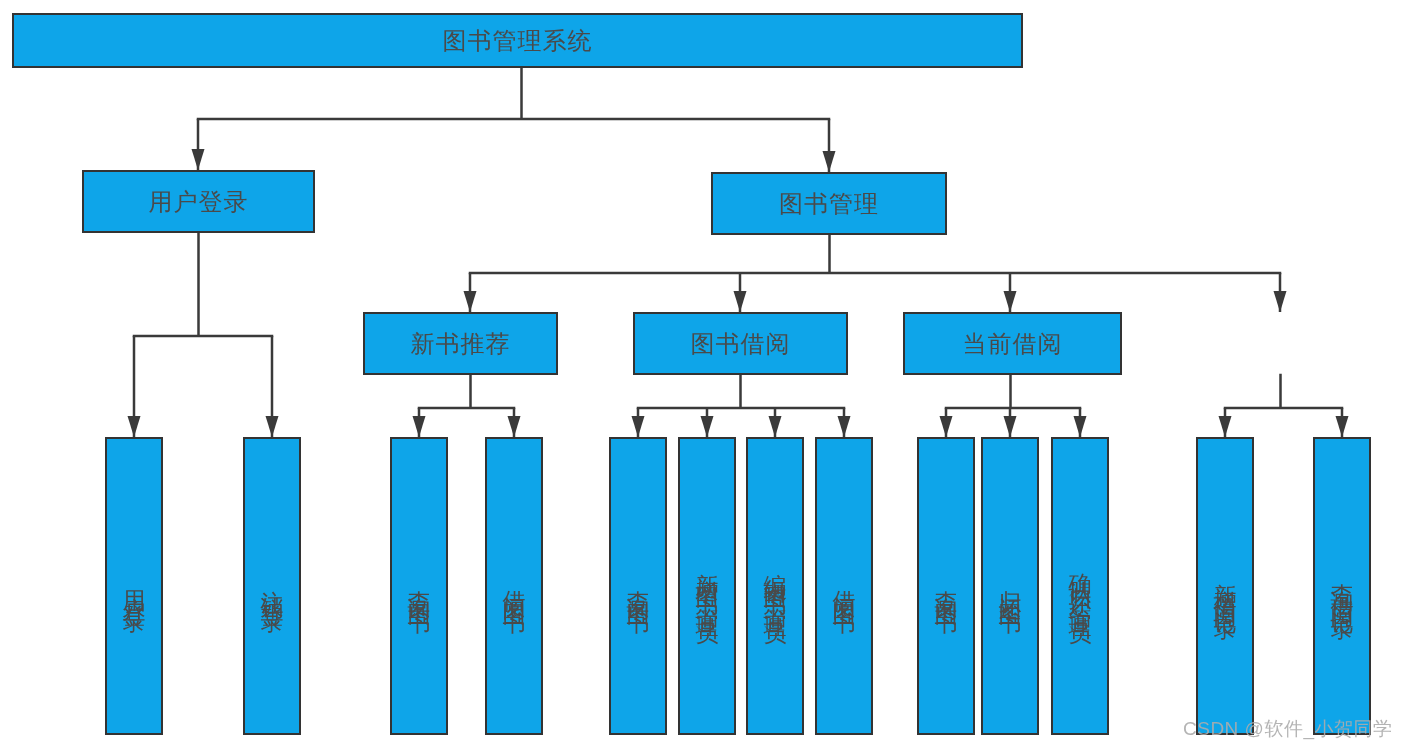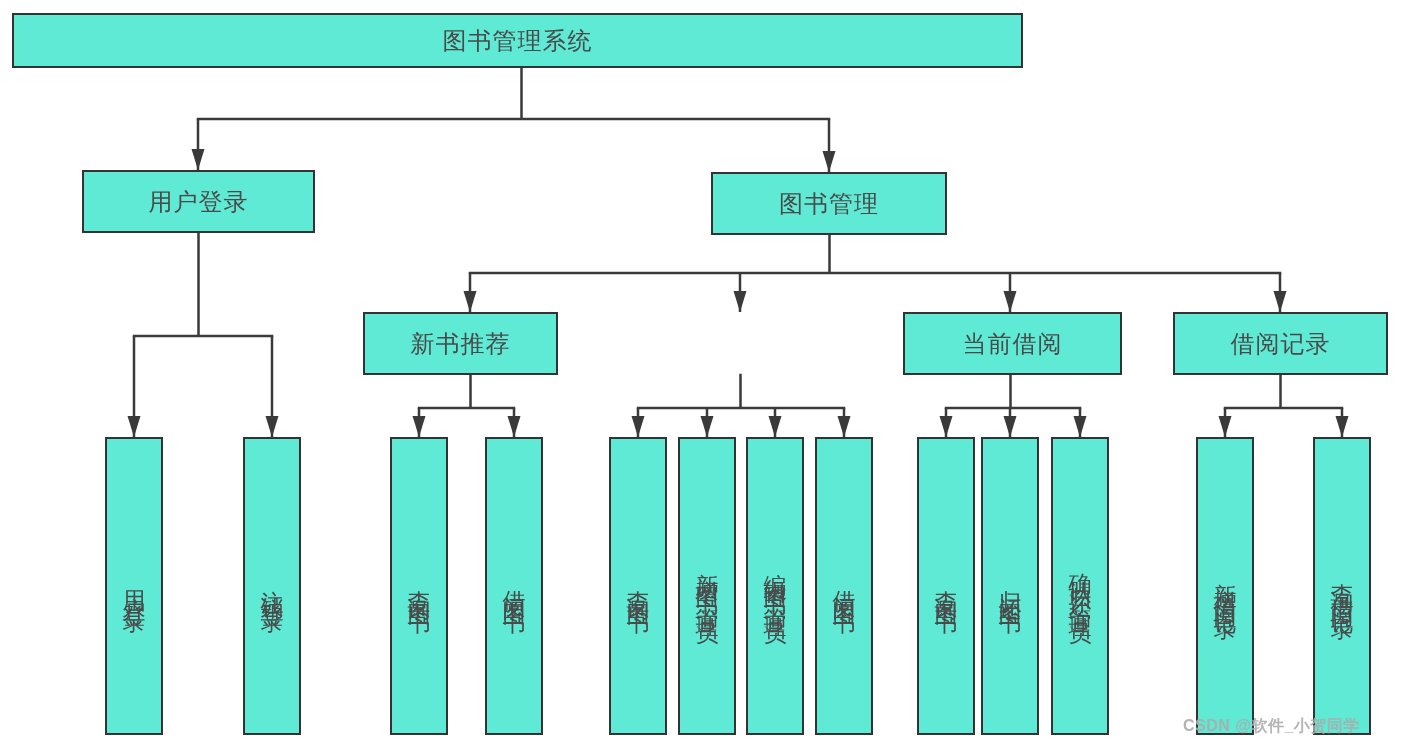--- a/index.html
+++ b/index.html
@@ -18,21 +18,21 @@
   .connector-layer {
     position: absolute;
     left: 0; top: 0;
     width: 1405px;
     height: 747px;
     z-index: 1;
   }
   .box {
     position: absolute;
     box-sizing: border-box;
-    background: #5eead4;
+    background: #0ea5e9;
     border: 2.5px solid #333333;
     color: #4a4a4a;
     display: flex;
     align-items: center;
     justify-content: center;
     z-index: 2;
   }
   .h-box { font-size: 24px; letter-spacing: 1px; }
   .v-box {
     writing-mode: vertical-rl;
@@ -66,25 +66,24 @@
   #leaf-return-book     { left: 981px; }
   #leaf-confirm-return  { left: 1051px; }
   #leaf-add-record      { left: 1196px; }
   #leaf-query-record    { left: 1313px; }
 
   .watermark {
     position: absolute;
     left: 1183px;
     top: 716px;
     z-index: 10;
-    font-size: 16px;
+    font-size: 19px;
     color: rgba(172, 172, 172, 0.9);
     white-space: nowrap;
     letter-spacing: 0.5px;
-    font-weight: bold;
   }
 </style>
 </head>
 <body>
 
 <div class="stage">
 
   <svg class="connector-layer" width="1405" height="747" viewBox="0 0 1405 747" xmlns="http://www.w3.org/2000/svg">
     <defs>
       <marker id="arrowhead" markerUnits="userSpaceOnUse" markerWidth="14" markerHeight="22" viewBox="0 0 14 22" refX="7" refY="21" orient="0">
@@ -129,22 +128,22 @@
       <path d="M1342,408 V437" marker-end="url(#arrowhead)"></path>
     </g>
   </svg>
 
   <div class="box h-box" id="node-root">图书管理系统</div>
 
   <div class="box h-box" id="node-user-login">用户登录</div>
   <div class="box h-box" id="node-book-mgmt">图书管理</div>
 
   <div class="box h-box" id="node-new-book-rec">新书推荐</div>
+  <div class="box h-box" id="node-book-borrow">图书借阅</div>
   <div class="box h-box" id="node-current-borrow">当前借阅</div>
-  <div class="box h-box" id="node-borrow-record">借阅记录</div>
 
   <div class="box v-box leaf" id="leaf-user-login">用户登录</div>
   <div class="box v-box leaf" id="leaf-logout-login">注销登录</div>
 
   <div class="box v-box leaf" id="leaf-query-book-a">查询图书</div>
   <div class="box v-box leaf" id="leaf-borrow-book-a">借阅图书</div>
 
   <div class="box v-box leaf" id="leaf-query-book-b">查询图书</div>
   <div class="box v-box leaf" id="leaf-add-book">新增图书（管理员）</div>
   <div class="box v-box leaf" id="leaf-edit-book">编辑图书（管理员）</div>

